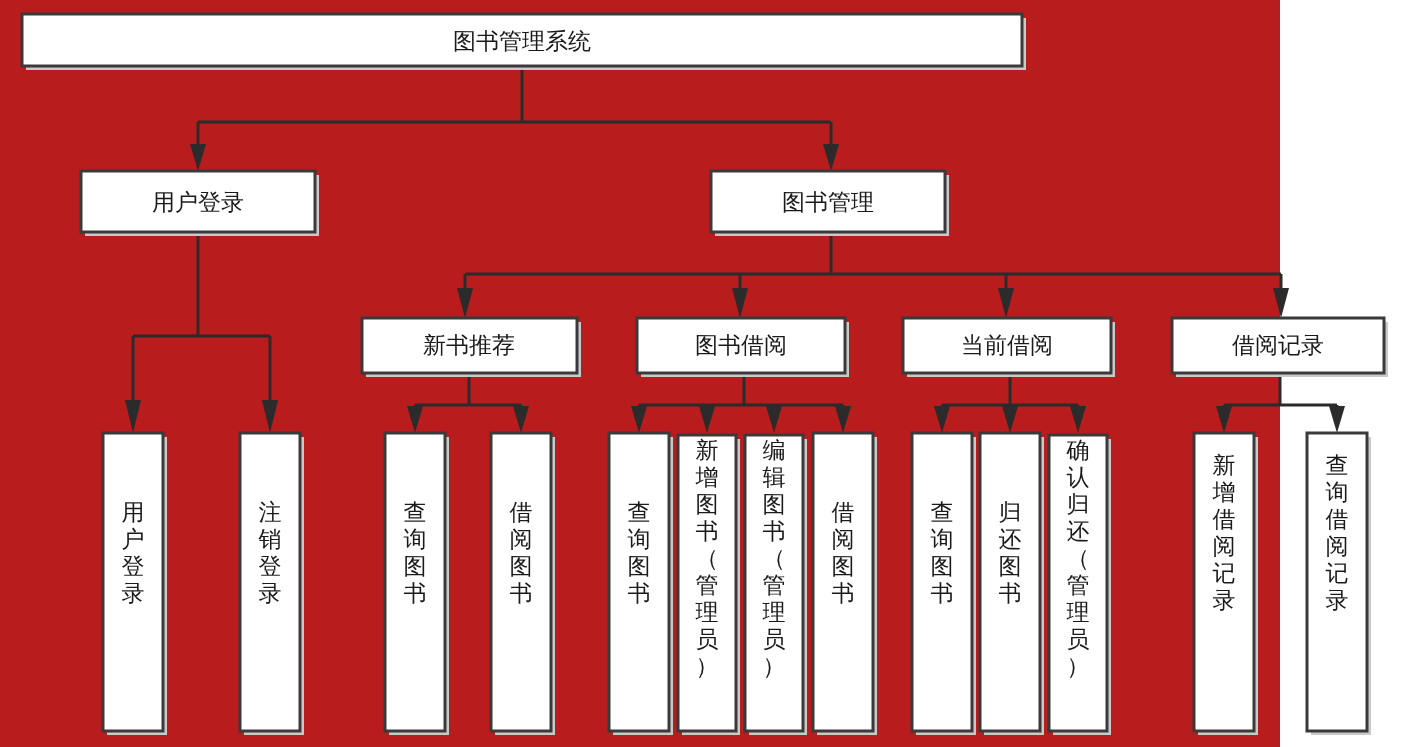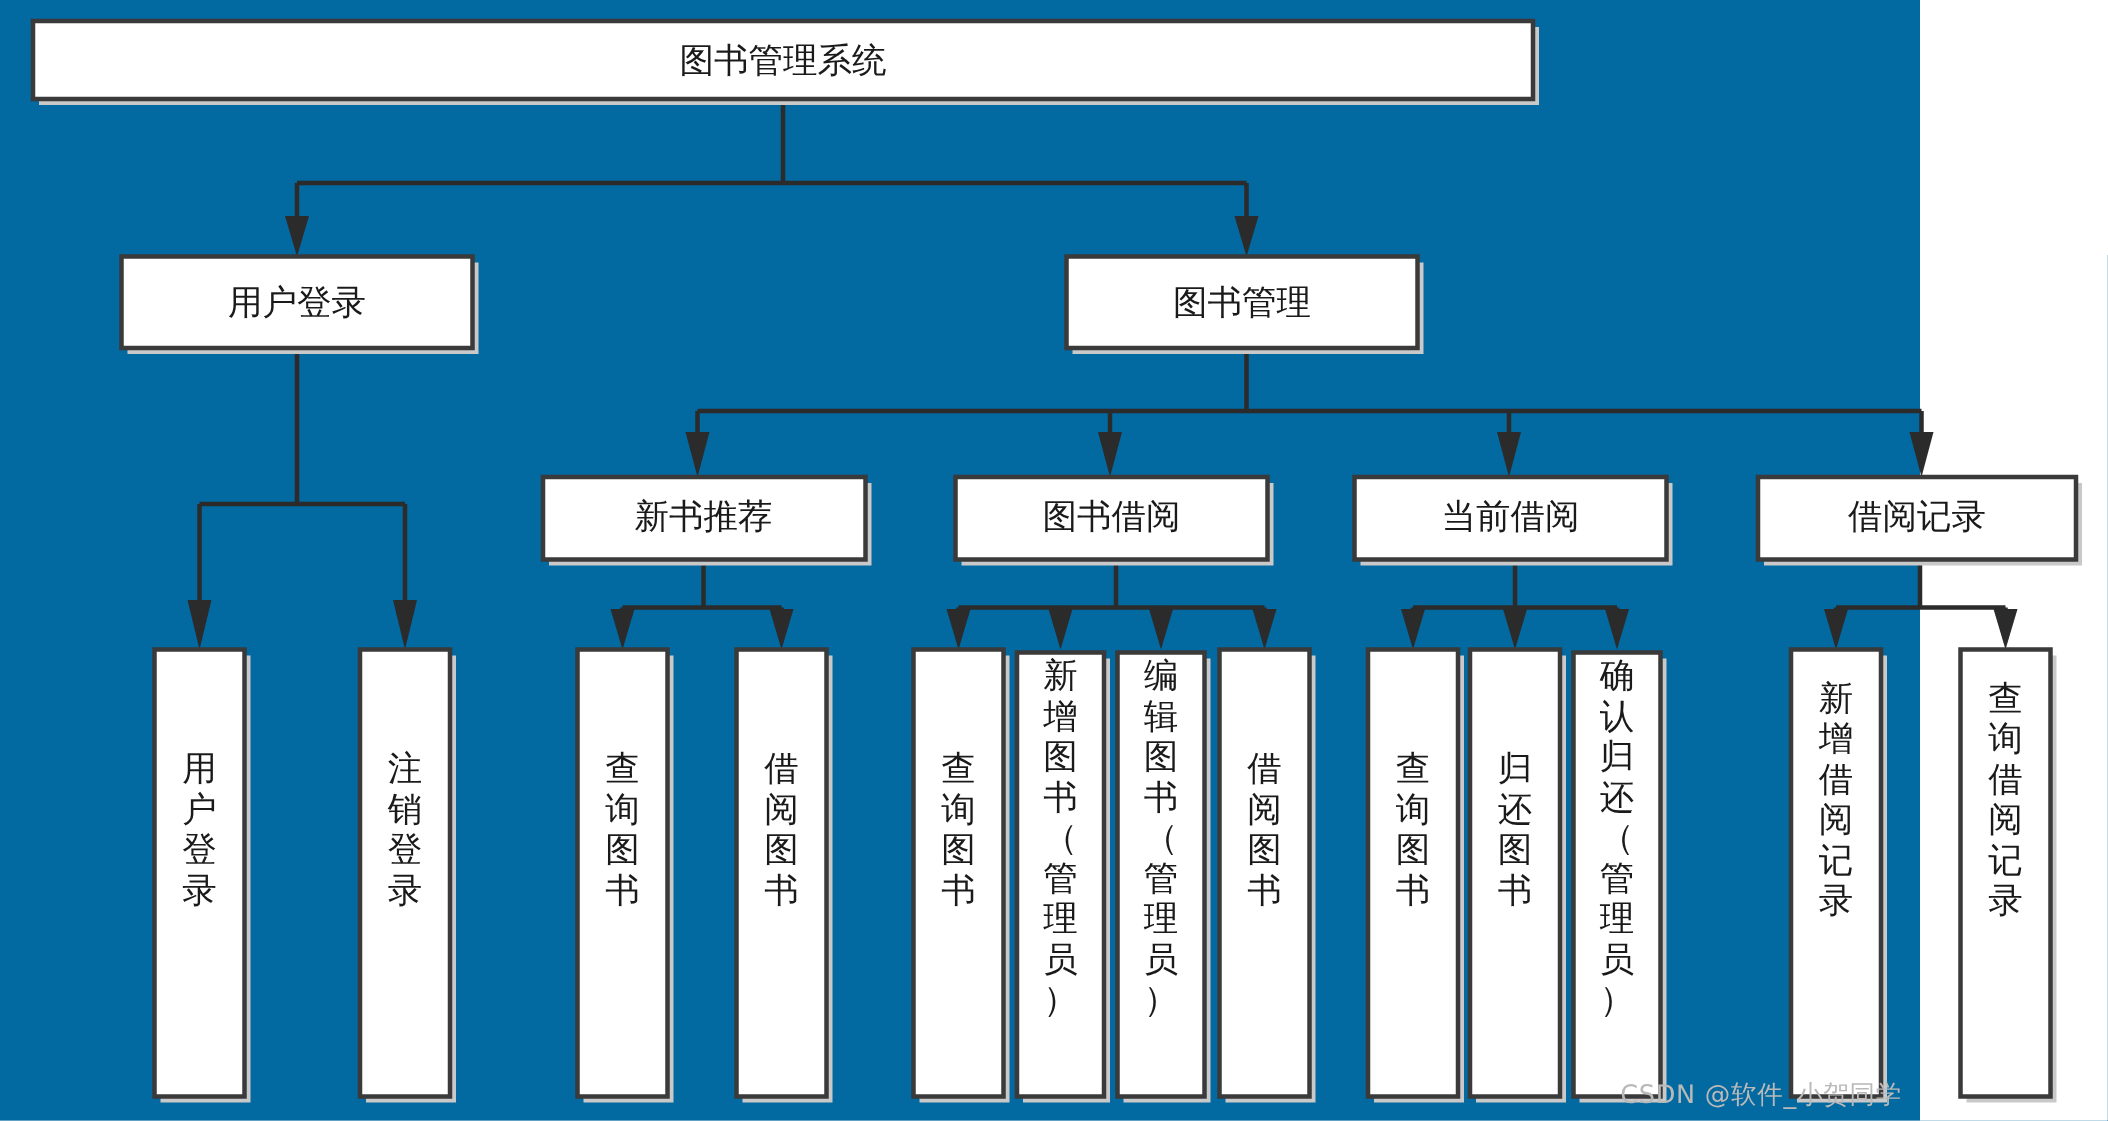--- a/index.html
+++ b/index.html
@@ -11,21 +11,21 @@
   body {
     width: 1405px;
     height: 747px;
     font-family: "DejaVu Sans", "Liberation Sans", sans-serif;
     overflow: hidden;
   }
   #diagram-root {
     position: relative;
     width: 1280px;
     height: 747px;
-    background: #0369a1;
+    background: #b91c1c;
   }
   svg#tree-svg {
     position: absolute;
     left: 0;
     top: 0;
     width: 1405px;
     height: 747px;
     display: block;
   }
   .node-box {
@@ -248,15 +248,14 @@
       <text class="node-label-v" x="1224" y="473"><tspan x="1224" y="473">新</tspan><tspan x="1224" y="500">增</tspan><tspan x="1224" y="527">借</tspan><tspan x="1224" y="554">阅</tspan><tspan x="1224" y="581">记</tspan><tspan x="1224" y="608">录</tspan></text>
     </g>
     <g>
       <rect class="node-shadow" x="1311" y="437" width="60" height="298"></rect>
       <rect class="node-box" x="1307" y="433" width="60" height="298"></rect>
       <text class="node-label-v" x="1337" y="473"><tspan x="1337" y="473">查</tspan><tspan x="1337" y="500">询</tspan><tspan x="1337" y="527">借</tspan><tspan x="1337" y="554">阅</tspan><tspan x="1337" y="581">记</tspan><tspan x="1337" y="608">录</tspan></text>
     </g>
 
   </svg>
 
-  <div class="watermark-text">CSDN @软件_小贺同学</div>
 
 </div>
 
 </body></html>

